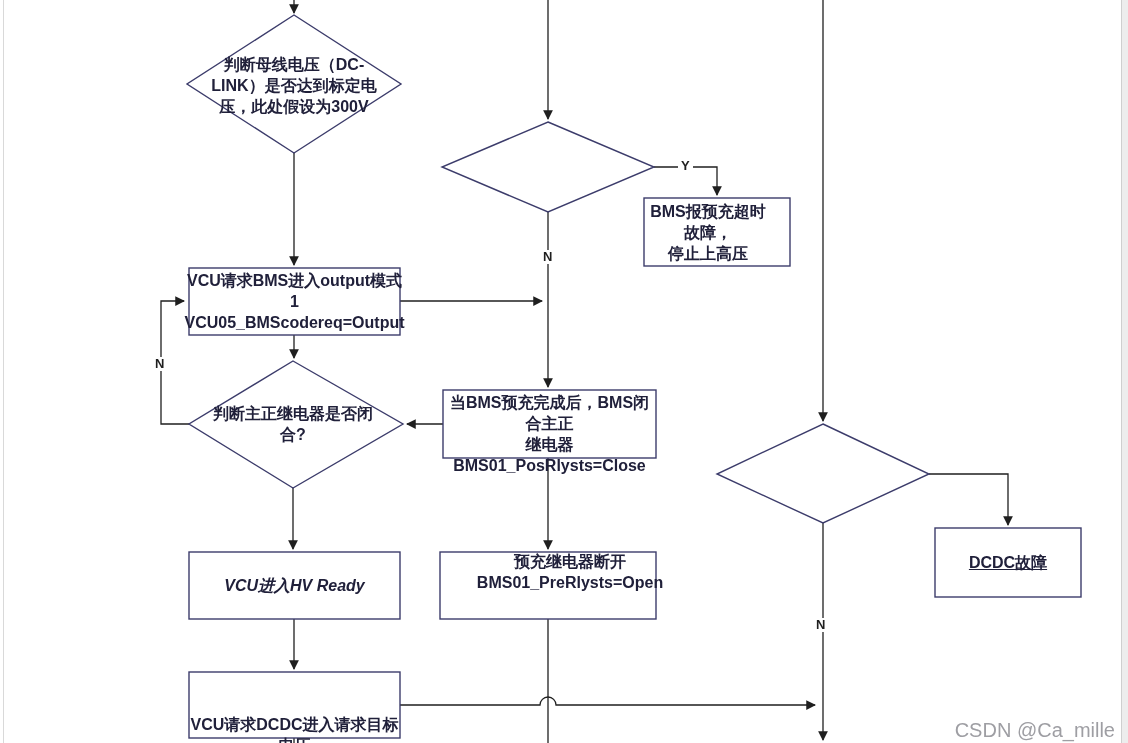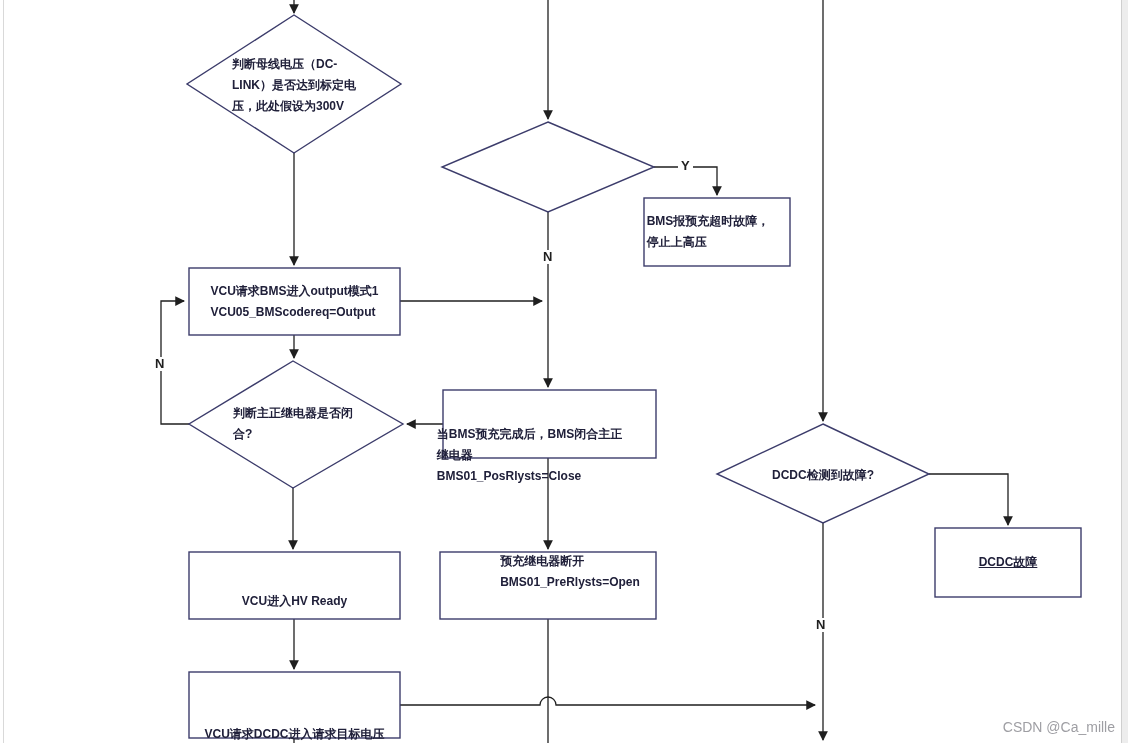--- a/index.html
+++ b/index.html
@@ -30,40 +30,41 @@
     position:absolute;left:1122px;top:0;width:6px;height:743px;
     background:#ededed;
   }
   svg.diagram-canvas{position:absolute;left:0;top:0;}
   .connector{fill:none;stroke:var(--connector);stroke-width:1.3;}
   .shape{fill:var(--shape-fill);stroke:var(--shape-border);stroke-width:1.4;}
   .arrow-head{fill:var(--connector);}
   .node-text{
     position:absolute;
     display:flex;align-items:center;justify-content:center;
+    text-align:center;
     color:var(--text);
     font-weight:bold;
-    font-size:12px;
+    font-size:16px;
     line-height:21px;
     white-space:pre-line;
   }
   .edge-label{
     position:absolute;
     background:#ffffff;
     color:#1f1f1f;
     font-weight:bold;
     font-size:13px;
     line-height:14px;
     padding:0 3px;
   }
   .watermark{
     position:absolute;
     right:13px;top:719px;
     color:var(--watermark);
-    font-size:14px;
+    font-size:20px;
     font-weight:normal;
   }
 </style>
 </head>
 <body>
 
 <div class="stage">
 
   <svg class="diagram-canvas" width="1128" height="743" viewBox="0 0 1128 743">
     <defs>
@@ -111,33 +112,32 @@
 
   <div class="node-text" style="left:646px;top:198px;width:124px;height:68px;">BMS报预充超时故障，
 停止上高压</div>
 
   <div class="node-text" style="left:191px;top:268px;width:207px;height:67px;">VCU请求BMS进入output模式1
 VCU05_BMScodereq=Output</div>
 
   <div class="node-text" style="left:200px;top:394px;width:186px;height:60px;">判断主正继电器是否闭
 合?</div>
 
-  <div class="node-text" style="left:425px;top:390px;width:209px;height:88px;margin-top:21px;">当BMS预充完成后，BMS闭合主正
+  <div class="node-text" style="left:445px;top:390px;width:209px;height:88px;">当BMS预充完成后，BMS闭合主正
 继电器
 BMS01_PosRlysts=Close</div>
 
-  <div class="node-text" style="left:191px;top:568px;width:207px;height:67px;">VCU进入HV Ready</div>
+  <div class="node-text" style="left:191px;top:552px;width:207px;height:67px;font-style:italic;">VCU进入HV Ready</div>
 
   <div class="node-text" style="left:442px;top:538px;width:212px;height:67px;padding-left:44px;">预充继电器断开
 BMS01_PreRlysts=Open</div>
 
   <div class="node-text" style="left:191px;top:672px;width:207px;height:66px;margin-top:40px;">VCU请求DCDC进入请求目标电压
 VCU09_DCDCEnable=Enable</div>
 
-  <div class="node-text" style="left:723px;top:460px;width:200px;height:30px;">DCDC检测到故障?</div>
 
   <div class="node-text" style="left:937px;top:528px;width:142px;height:69px;text-decoration:underline;">DCDC故障</div>
 
   <span class="edge-label" style="left:678px;top:159px;">Y</span>
   <span class="edge-label" style="left:540px;top:250px;">N</span>
   <span class="edge-label" style="left:152px;top:357px;">N</span>
   <span class="edge-label" style="left:813px;top:618px;">N</span>
 
   <div class="page-edge-left"></div>
   <div class="page-edge-right-band"></div>

